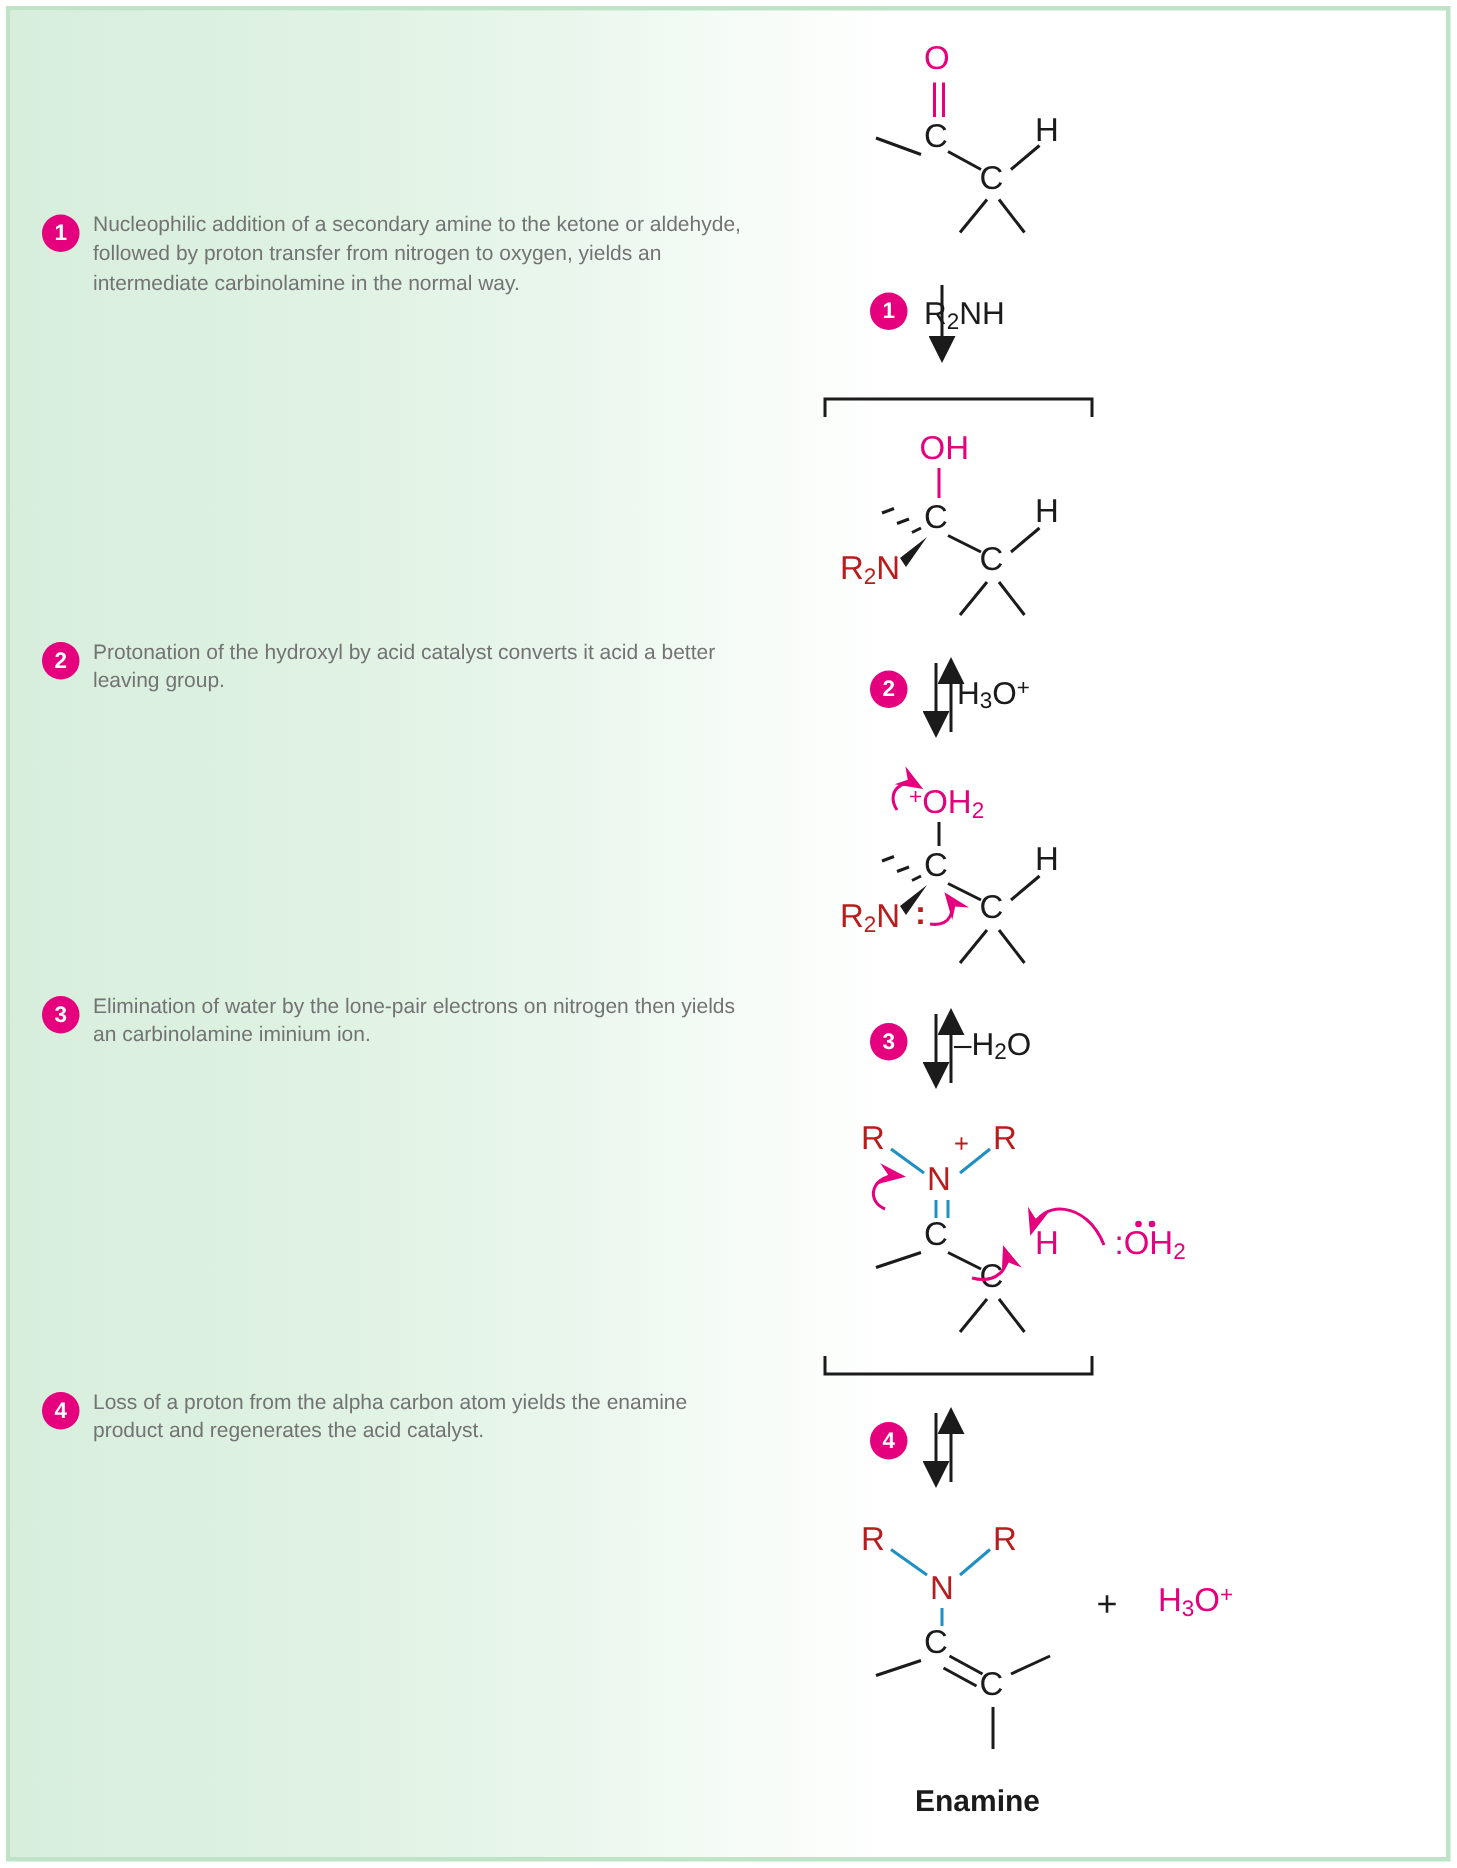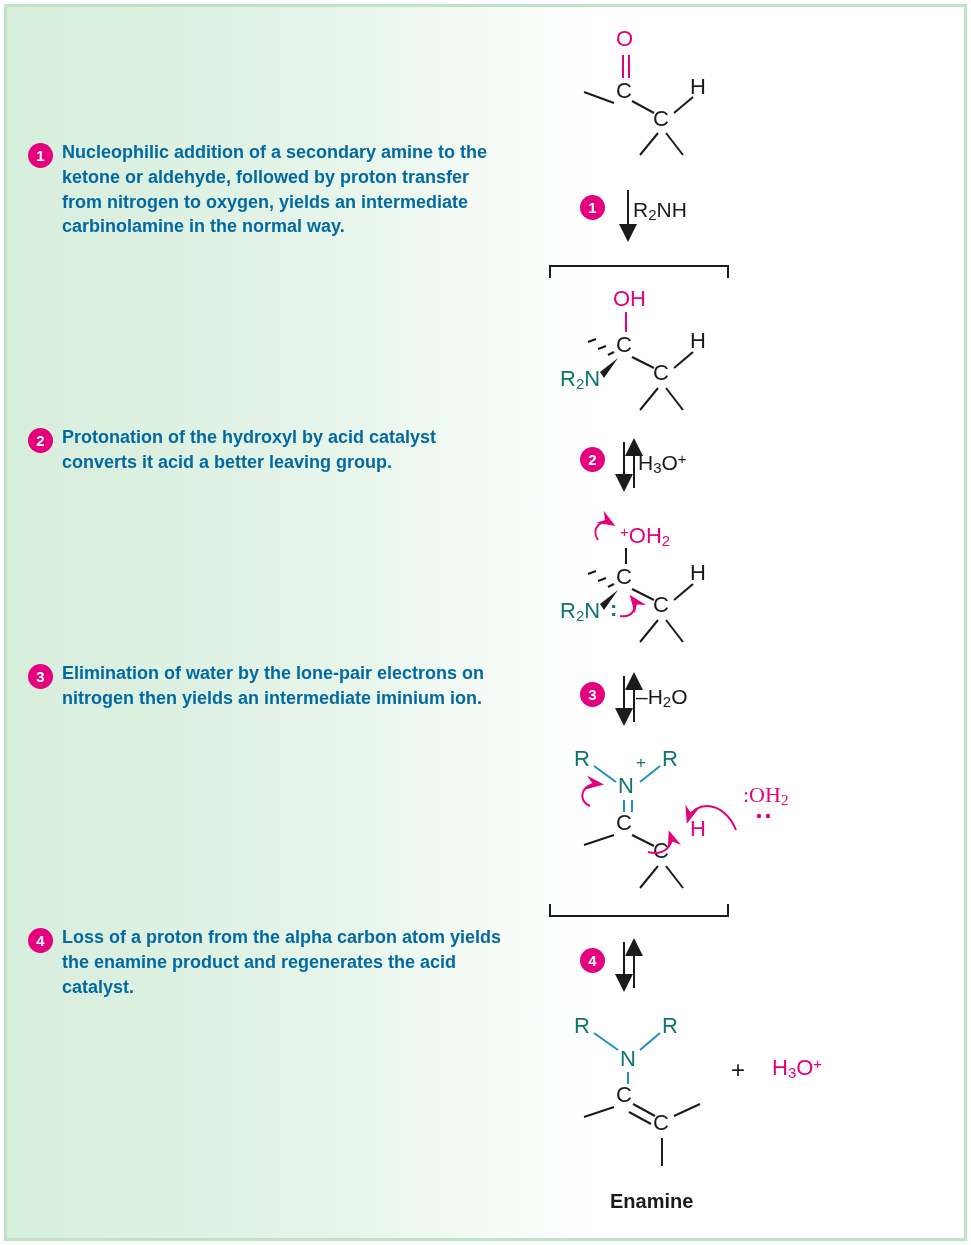--- a/index.html
+++ b/index.html
@@ -46,46 +46,45 @@
     color: #ffffff;
     font-size: 15px;
     font-weight: bold;
     line-height: 25px;
     text-align: center;
     margin-right: 9px;
     margin-top: 3px;
     font-family: "Liberation Sans", sans-serif;
   }
   .step-text {
-    font-size: 18px;
+    font-size: 14px;
     line-height: 1.38;
-    color: #0369a1;
+    color: #737373;
     font-family: "Liberation Sans", sans-serif;
     max-width: 440px;
-    font-weight: bold;
   }
 
   
   .diagram {
     position: absolute;
     left: 528px;
     top: 0px;
     width: 440px;
     height: 1245px;
   }
   .atom {
     position: absolute;
     font-size: 22px;
     font-family: "Liberation Sans", sans-serif;
     color: #1b1b1b;
     white-space: nowrap;
     line-height: 1;
   }
   .atom.pink { color: #e5007e; }
-  .atom.blue { color: #0f766e; }
+  .atom.blue { color: #b91c1c; }
   .atom.black { color: #1b1b1b; }
   .sub { font-size: 15px; vertical-align: -3px; }
   .sup { font-size: 15px; vertical-align: 6px; }
   .arrow-badge {
     position: absolute;
     width: 25px; height: 25px;
     border-radius: 50%;
     background: #e5007e;
     color: #fff;
     font-size: 15px; font-weight: bold;
@@ -124,21 +123,21 @@
       <div class="step-text">Nucleophilic addition of a secondary amine to the ketone or aldehyde, followed by proton transfer from nitrogen to oxygen, yields an intermediate carbinolamine in the normal way.</div>
     </div>
 
     <div class="step-block" style="top:405px; left:0;">
       <div class="badge">2</div>
       <div class="step-text">Protonation of the hydroxyl by acid catalyst converts it acid a better leaving group.</div>
     </div>
 
     <div class="step-block" style="top:641px; left:0;">
       <div class="badge">3</div>
-      <div class="step-text">Elimination of water by the lone-pair electrons on nitrogen then yields an intermediate iminium ion.</div>
+      <div class="step-text">Elimination of water by the lone-pair electrons on nitrogen then yields an carbinolamine iminium ion.</div>
     </div>
 
     <div class="step-block" style="top:905px; left:0;">
       <div class="badge">4</div>
       <div class="step-text">Loss of a proton from the alpha carbon atom yields the enamine product and regenerates the acid catalyst.</div>
     </div>
   </div>
 
   <div class="diagram">
 
@@ -148,55 +147,55 @@
     <div class="atom black" style="left:162px; top:76px;">H</div>
 
     <div class="atom pink" style="left:85px; top:288px;">OH</div>
     <div class="atom black" style="left:88px; top:334px;">C</div>
     <div class="atom black" style="left:125px; top:362px;">C</div>
     <div class="atom black" style="left:162px; top:330px;">H</div>
     <div class="atom blue" style="left:32px; top:368px;">
       <span>R</span><span class="sub">2</span><span>N</span>
     </div>
 
-    <div class="atom pink" style="left:78px; top:524px;margin-left:14px;">
+    <div class="atom pink" style="left:78px; top:524px;">
       <span class="sup">+</span><span>OH</span><span class="sub">2</span>
     </div>
     <div class="atom black" style="left:88px; top:566px;">C</div>
     <div class="atom black" style="left:125px; top:594px;">C</div>
     <div class="atom black" style="left:162px; top:562px;">H</div>
     <div class="atom blue" style="left:32px; top:600px;">
       <span>R</span><span class="sub">2</span><span>N</span>
     </div>
     <div class="atom blue" style="left:82px; top:598px; font-weight:bold;">:</div>
 
     <div class="atom blue" style="left:46px; top:748px;">R</div>
     <div class="atom blue" style="left:134px; top:748px;">R</div>
     <div class="atom blue" style="left:90px; top:775px;">N</div>
     <div class="atom blue" style="left:108px; top:754px; font-size:17px;">+</div>
     <div class="atom black" style="left:88px; top:812px;">C</div>
     <div class="atom black" style="left:125px; top:840px;">C</div>
     <div class="atom pink" style="left:162px; top:818px;">H</div>
-    <div class="atom pink" style="left:215px; top:784px;font-family:Liberation Serif, serif;">
+    <div class="atom pink" style="left:215px; top:818px;">
       <span>:OH</span><span class="sub">2</span>
     </div>
 
     <div class="atom blue" style="left:46px; top:1015px;">R</div>
     <div class="atom blue" style="left:134px; top:1015px;">R</div>
     <div class="atom blue" style="left:92px; top:1048px;">N</div>
     <div class="atom black" style="left:88px; top:1084px;">C</div>
     <div class="atom black" style="left:125px; top:1112px;">C</div>
     <div class="atom black" style="left:203px; top:1058px; font-size:24px;">+</div>
     <div class="atom pink" style="left:244px; top:1056px;">
       <span>H</span><span class="sub">3</span><span>O</span><span class="sup">+</span>
     </div>
     <div class="enamine-label" style="left:82px; top:1190px;">Enamine</div>
 
     <div class="arrow-badge" style="left:52px; top:195px;">1</div>
-    <div class="reagent" style="left:105px; top:198px;">
+    <div class="reagent" style="left:88px; top:198px;">
       <span>R</span><span class="sub">2</span><span>NH</span>
     </div>
 
     <div class="arrow-badge" style="left:52px; top:447px;">2</div>
     <div class="reagent" style="left:110px; top:450px;">
       <span>H</span><span class="sub">3</span><span>O</span><span class="sup">+</span>
     </div>
 
     <div class="arrow-badge" style="left:52px; top:682px;">3</div>
     <div class="reagent" style="left:108px; top:685px;">

